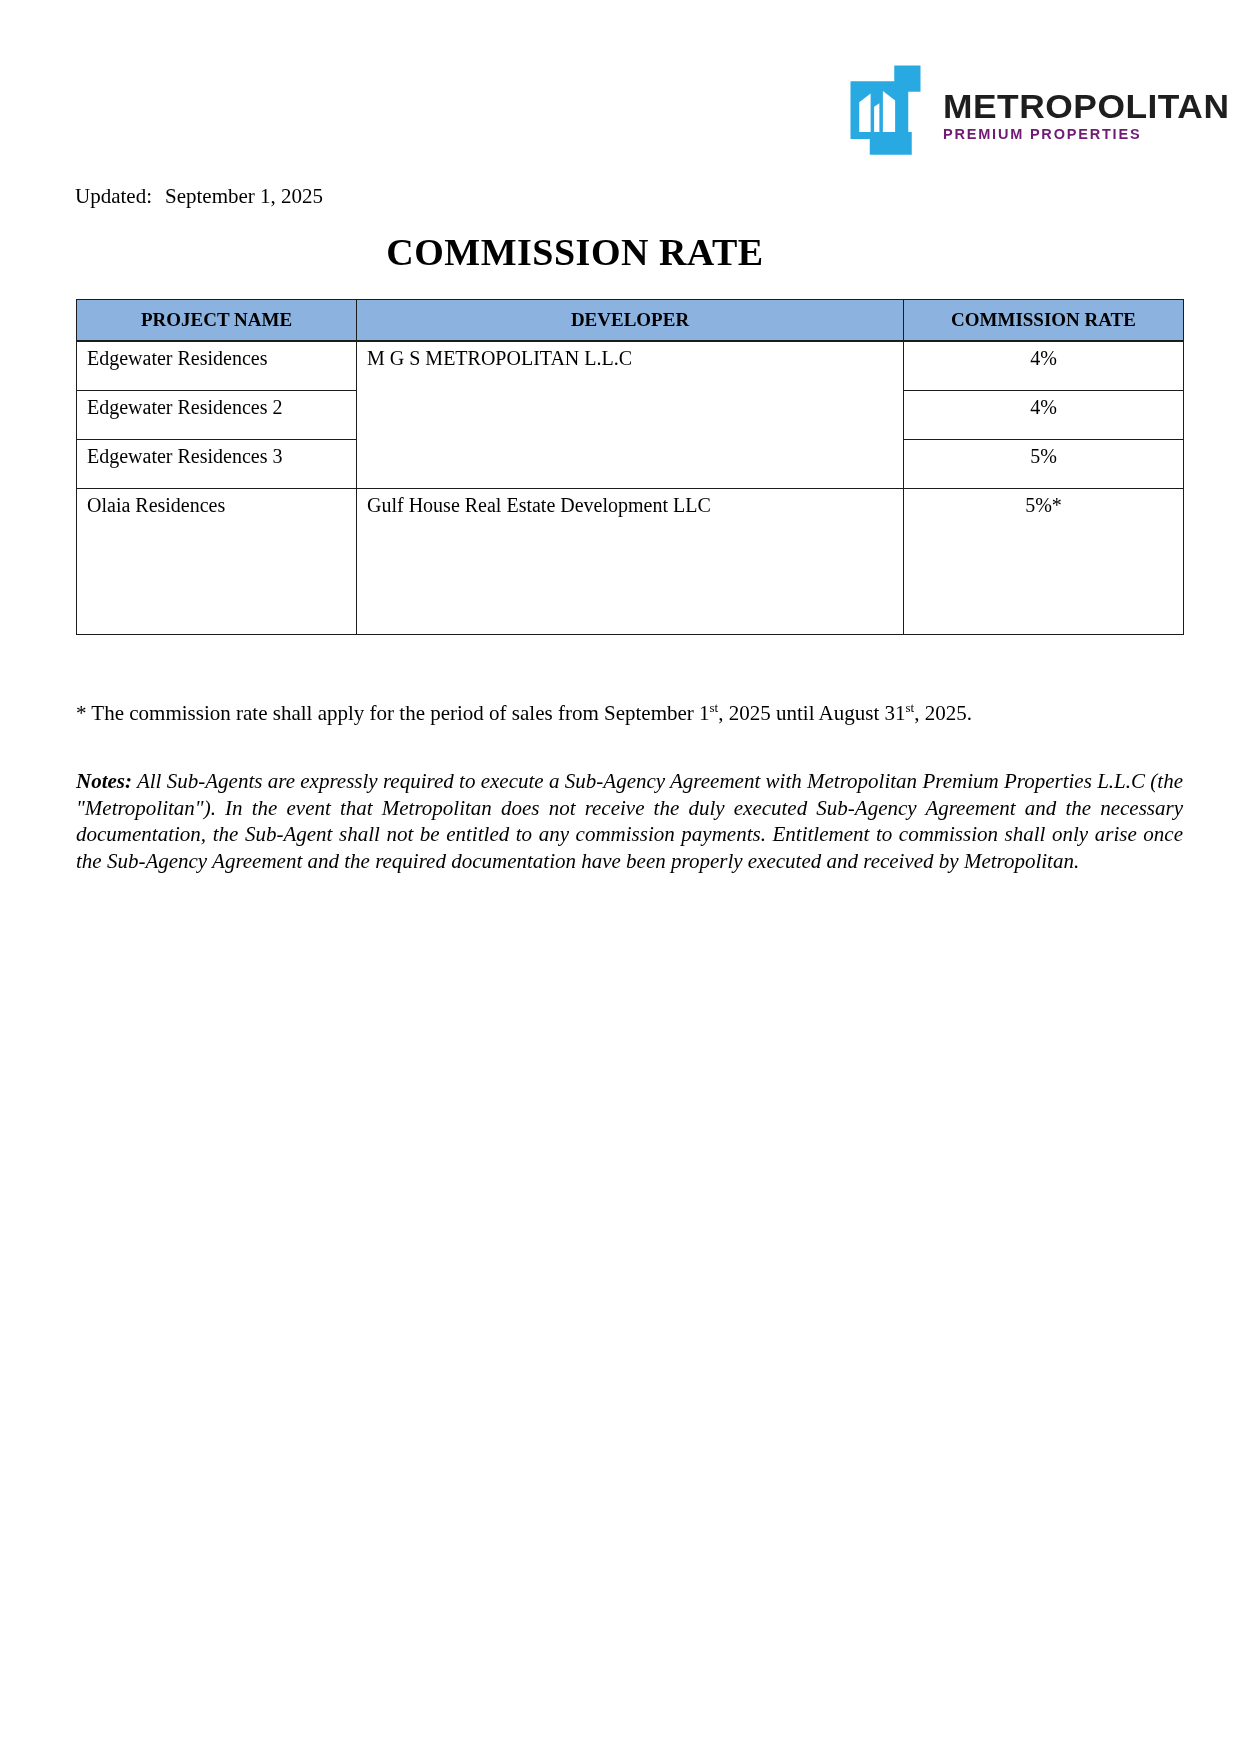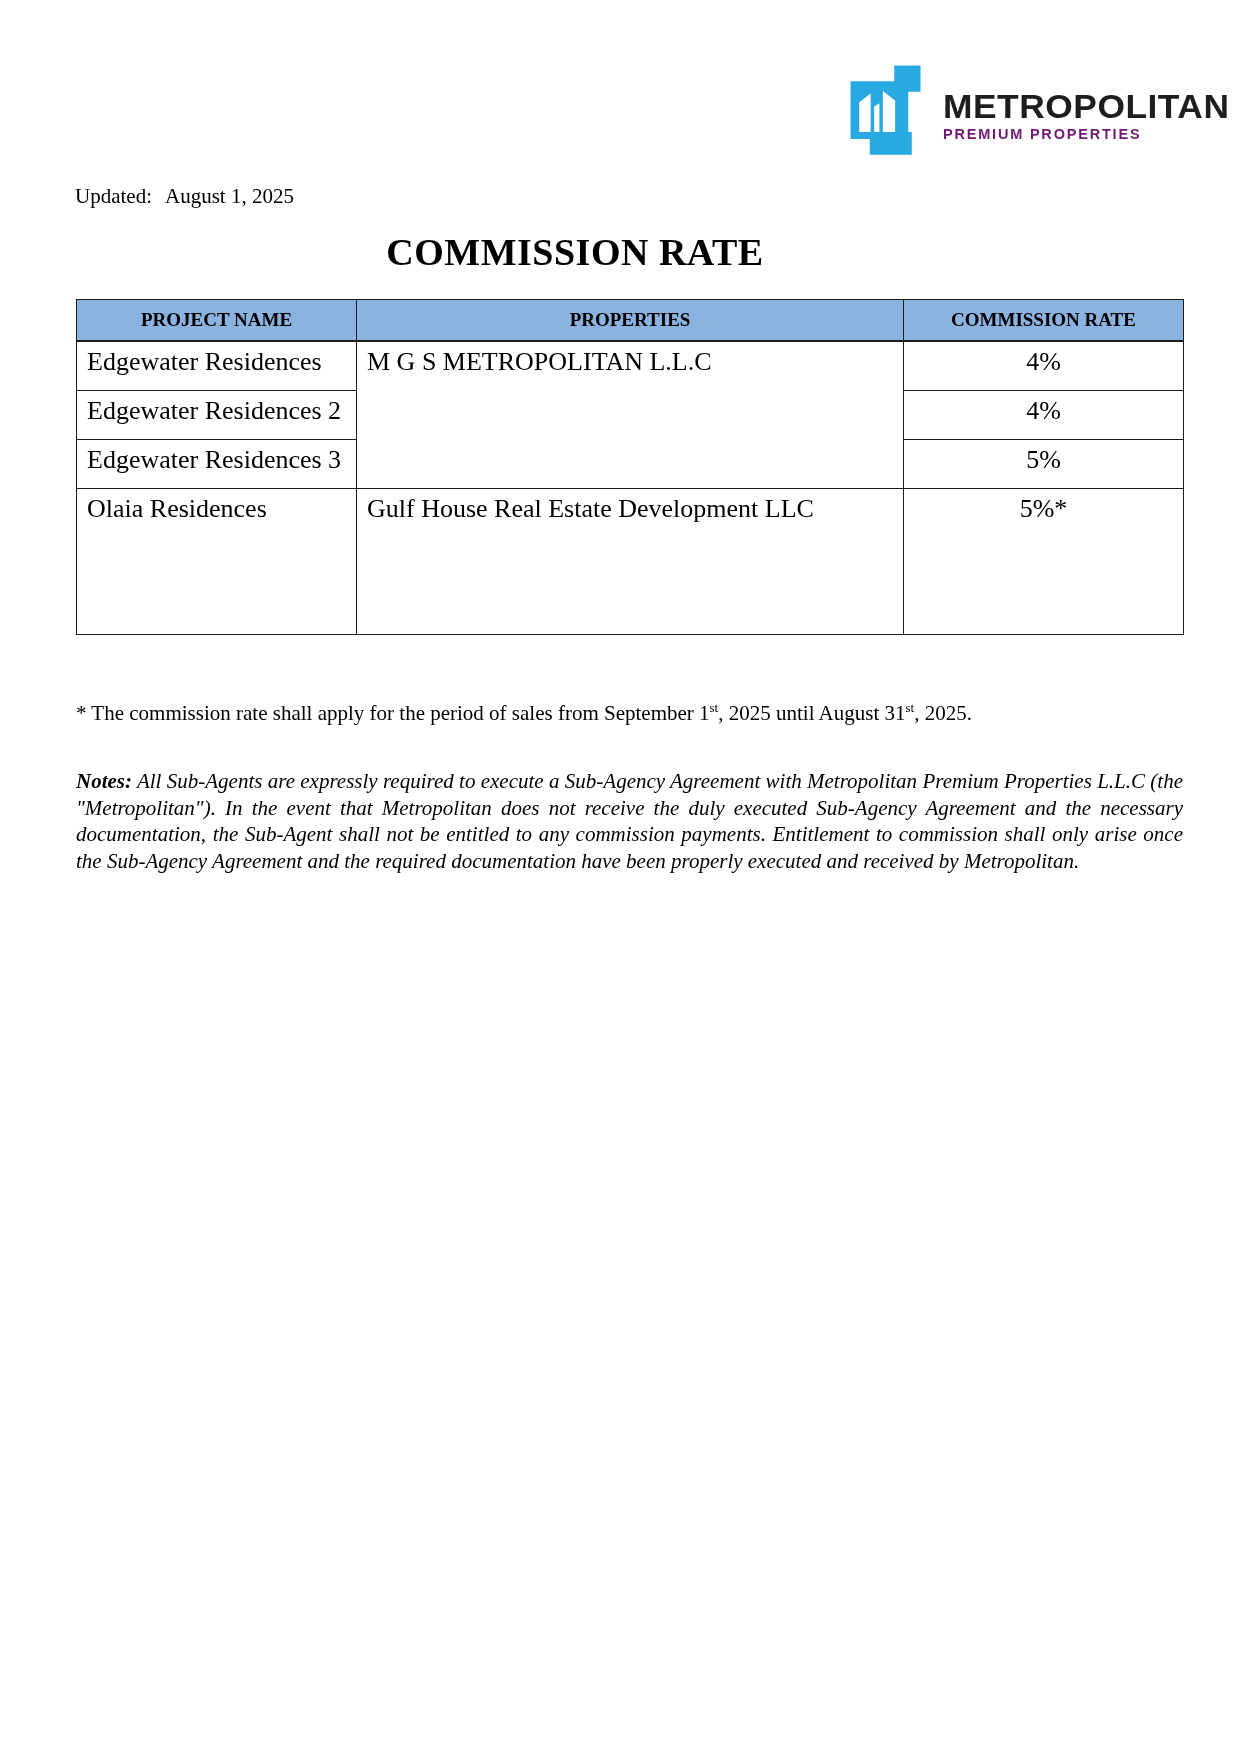--- a/index.html
+++ b/index.html
@@ -73,21 +73,21 @@
     width: 1107px;
     border-collapse: collapse;
     table-layout: fixed;
   }
   .rate-table col.c1 { width: 280px; }
   .rate-table col.c2 { width: 547px; }
   .rate-table col.c3 { width: 280px; }
   .rate-table th, .rate-table td {
     border: 1px solid #1c1c1c;
     vertical-align: top;
-    font-size: 26px;
+    font-size: 20px;
     padding: 5px 10px;
   }
   .rate-table th {
     font-size: 19px;
     font-weight: bold;
     padding: 8px 4px;
     border-bottom-width: 2px;
     height: 24px;
     vertical-align: middle;
   }
@@ -134,35 +134,35 @@
         <polygon points="43,33 57,44 57,80 43,80" fill="#ffffff"></polygon>
       </svg>
     </div>
     <div class="logo-textblock">
       <div class="logo-name" style="color: rgb(30, 30, 30);">METROPOLITAN</div>
       <div class="logo-tagline" style="color: #701a75;">PREMIUM PROPERTIES</div>
     </div>
   </div>
 
   <div class="updated">
-    <span class="label">Updated:</span><span class="date">August 1, 2025</span>
+    <span class="label">Updated:</span><span class="date">September 1, 2025</span>
   </div>
 
   <div class="doc-title">COMMISSION RATE</div>
 
   <table class="rate-table">
     <colgroup>
         <col class="c1">
         <col class="c2">
         <col class="c3">
       </colgroup>
     <thead>
       <tr>
         <th style="background-color: rgb(140, 178, 223);">PROJECT NAME</th>
-        <th style="background-color: rgb(140, 178, 223);">PROPERTIES</th>
+        <th style="background-color: rgb(140, 178, 223);">DEVELOPER</th>
         <th style="background-color: rgb(140, 178, 223);">COMMISSION RATE</th>
       </tr>
     </thead>
     <tbody>
       <tr class="r-std">
         <td>Edgewater Residences</td>
         <td rowspan="3">M G S METROPOLITAN L.L.C</td>
         <td class="rate">4%</td>
       </tr>
       <tr class="r-std">

